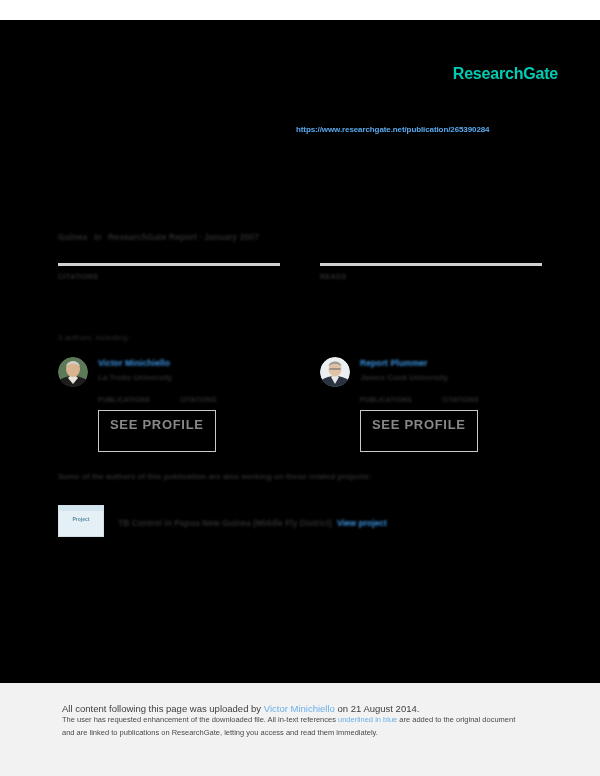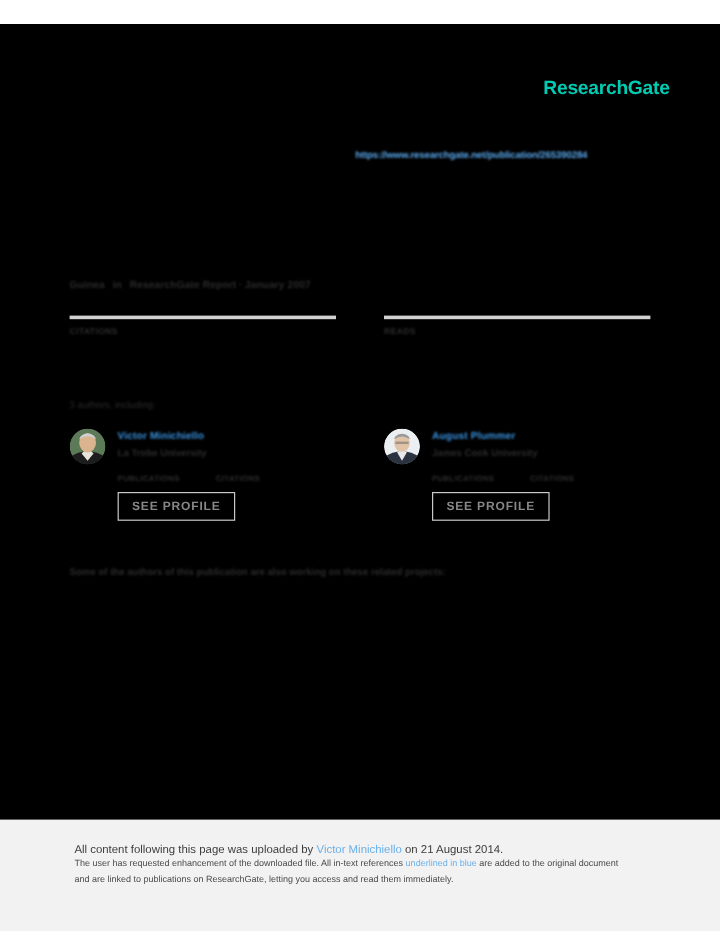--- a/index.html
+++ b/index.html
@@ -168,22 +168,22 @@
     font-weight: bold;
     color: #2e2e2e;
     letter-spacing: 0.3px;
     filter: blur(0.9px);
   }
   .see-profile {
     margin: 7px 0 0 40px;
     display: inline-block;
     border: 1px solid #c9c9c9;
     background: transparent;
-    padding: 6px 11px 5px 11px;
-    font-size: 10px;
+    padding: 6px 11px 19px 11px;
+    font-size: 13px;
     font-weight: bold;
     color: #888888;
     letter-spacing: 0.7px;
     font-family: "Liberation Sans", sans-serif;
     cursor: pointer;
   }
 
   
   .projects-head {
     position: absolute;
@@ -339,35 +339,44 @@
           <svg width="30" height="30" viewBox="0 0 30 30" aria-hidden="true">
             <circle cx="15" cy="15" r="15" fill="#eceff1"></circle>
             <path d="M0 30 L0 24 Q7 19 15 19 Q23 19 30 24 L30 30 Z" fill="#2b3340"></path>
             <path d="M11 20 L15 27 L19 20 L17 18.5 L13 18.5 Z" fill="#e6e8ea"></path>
             <ellipse cx="15" cy="12" rx="6.5" ry="7.5" fill="#e0c3a6"></ellipse>
             <path d="M8.5 9 Q15 4.5 21.5 9 Q21 5 15 4.5 Q9 5 8.5 9 Z" fill="#9b9b9b"></path>
             <rect x="9.5" y="11" width="11" height="2" fill="#6b6b6b" opacity="0.55"></rect>
           </svg>
         </div>
         <div class="author-txt">
-          <div class="author-name">August Plummer</div>
+          <div class="author-name">Report Plummer</div>
           <div class="author-aff">James Cook University</div>
         </div>
       </div>
       <div class="author-metrics">
         <div class="metric-label">PUBLICATIONS</div>
         <div class="metric-label">CITATIONS</div>
       </div>
       <button class="see-profile">SEE PROFILE</button>
     </div>
 
   </div>
 
   <div class="projects-head">Some of the authors of this publication are also working on these related projects:</div>
 
+  <div class="project-row">
+    <div class="project-thumb">
+      <div class="bar"></div>
+      <div class="cap">Project</div>
+    </div>
+    <div>
+      <span class="project-title">TB Control in Papua New Guinea (Middle Fly District)</span><span class="project-link">View project</span>
+    </div>
+  </div>
 
 </div>
 
 <div class="footer">
   <div class="footer-upload">
     <span>All content following this page was uploaded by </span><span class="lnk">Victor Minichiello</span><span> on 21 August 2014.</span>
   </div>
   <div class="footer-note">
     <span>The user has requested enhancement of the downloaded file. All in-text references </span><span class="lnk">underlined in blue</span><span> are added to the original document and are linked to publications on ResearchGate, letting you access and read them immediately.</span>
   </div>

